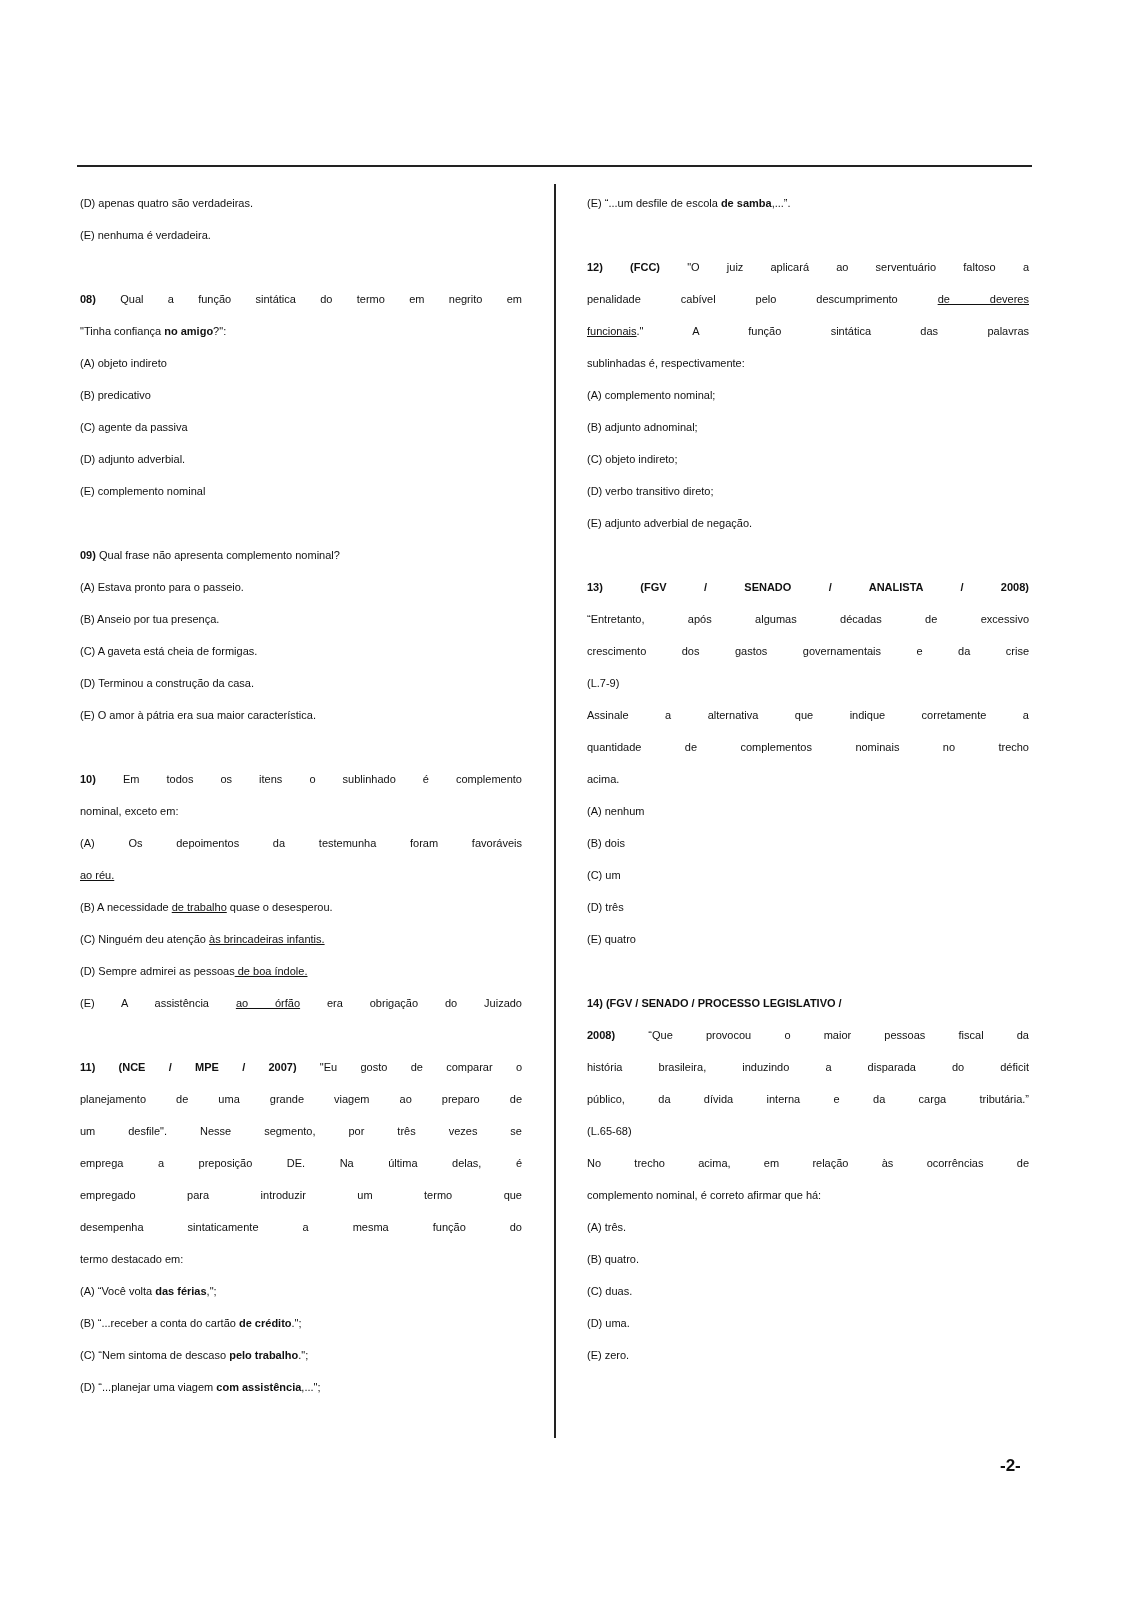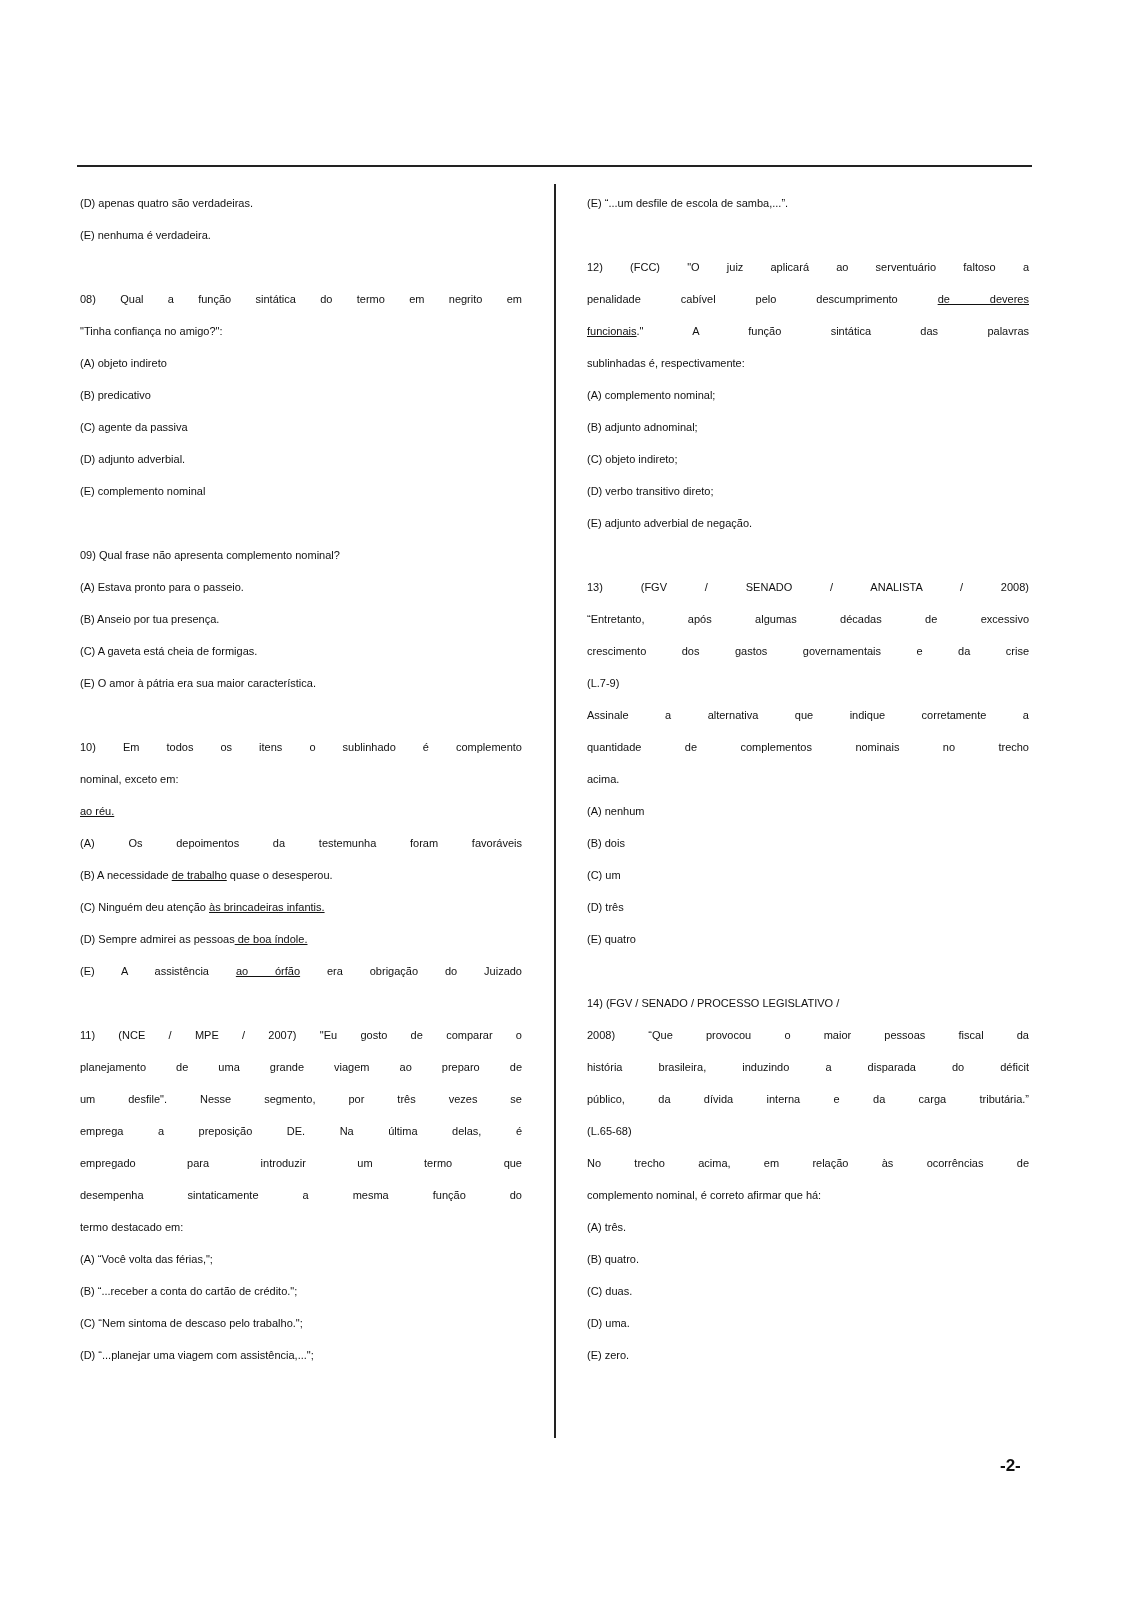--- a/index.html
+++ b/index.html
@@ -6,21 +6,21 @@
   body { width:1131px; height:1600px; position:relative; overflow:hidden;
          font-family:"Liberation Sans", sans-serif; color:#111; }
   .top-rule { position:absolute; left:77px; top:165px; width:955px; height:0; border-top:2px solid #222; }
   .col-divider { position:absolute; left:554px; top:184px; width:0; height:1254px; border-left:2px solid #222; }
   .col { position:absolute; top:187px; font-size:11px; line-height:32px; }
   .col.left { left:80px; width:442px; }
   .col.right { left:587px; width:442px; }
   .line { display:block; white-space:nowrap; height:32px; }
   .just { text-align:justify; text-align-last:justify; white-space:normal; }
   .gap { height:32px; }
-  b { font-weight:normal; }
+  b { font-weight:bold; }
   u { }
   .page-num { position:absolute; left:1000px; top:1456px; font-weight:bold; font-size:17px; }
 </style>
 </head>
 <body>
 
 <div class="top-rule"></div>
 <div class="col-divider"></div>
 
 <div class="col left">
@@ -37,29 +37,30 @@
     <span class="line">(D) adjunto adverbial.</span>
     <span class="line">(E) complemento nominal</span>
   </div>
   <div class="gap"></div>
 
   <div>
     <span class="line"><b>09)</b> <span>Qual frase não apresenta complemento nominal?</span></span>
     <span class="line">(A) Estava pronto para o passeio.</span>
     <span class="line">(B) Anseio por tua presença.</span>
     <span class="line">(C) A gaveta está cheia de formigas.</span>
+    <span class="line">(D) Terminou a construção da casa.</span>
     <span class="line">(E) O amor à pátria era sua maior característica.</span>
   </div>
   <div class="gap"></div>
 
   <div>
     <span class="line just"><b>10)</b> <span>Em todos os itens o sublinhado é complemento</span></span>
     <span class="line">nominal, exceto em:</span>
+    <span class="line just">(A) Os depoimentos da testemunha foram favoráveis</span>
     <span class="line"><u>ao réu.</u></span>
-    <span class="line just">(A) Os depoimentos da testemunha foram favoráveis</span>
     <span class="line"><span>(B) A necessidade </span><u>de trabalho</u><span> quase o desesperou.</span></span>
     <span class="line"><span>(C) Ninguém deu atenção </span><u>às brincadeiras infantis.</u></span>
     <span class="line"><span>(D) Sempre admirei as pessoas</span><u> de boa índole.</u></span>
     <span class="line just"><span>(E) A assistência </span><u>ao órfão</u><span> era obrigação do Juizado</span></span>
   </div>
   <div class="gap"></div>
 
   <div>
     <span class="line just"><b>11) (NCE / MPE / 2007)</b><span> "Eu gosto de comparar o</span></span>
     <span class="line just">planejamento de uma grande viagem ao preparo de</span>

